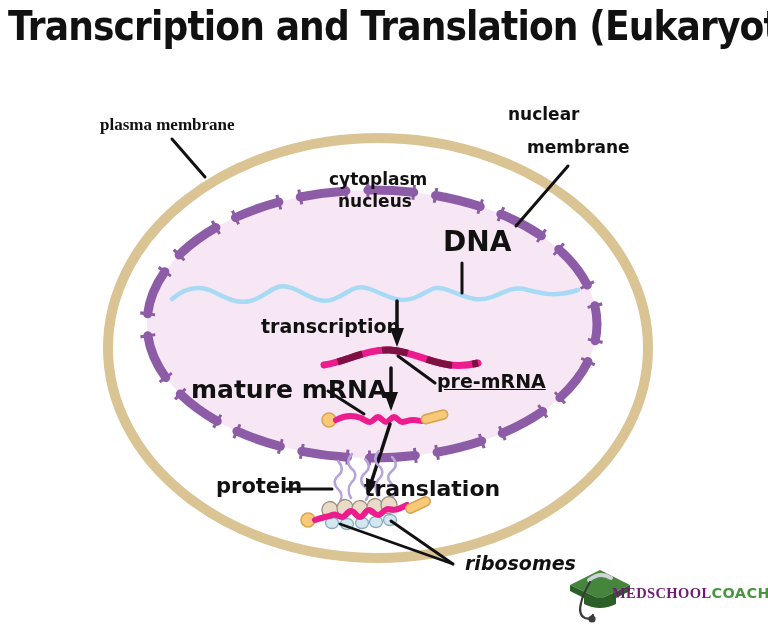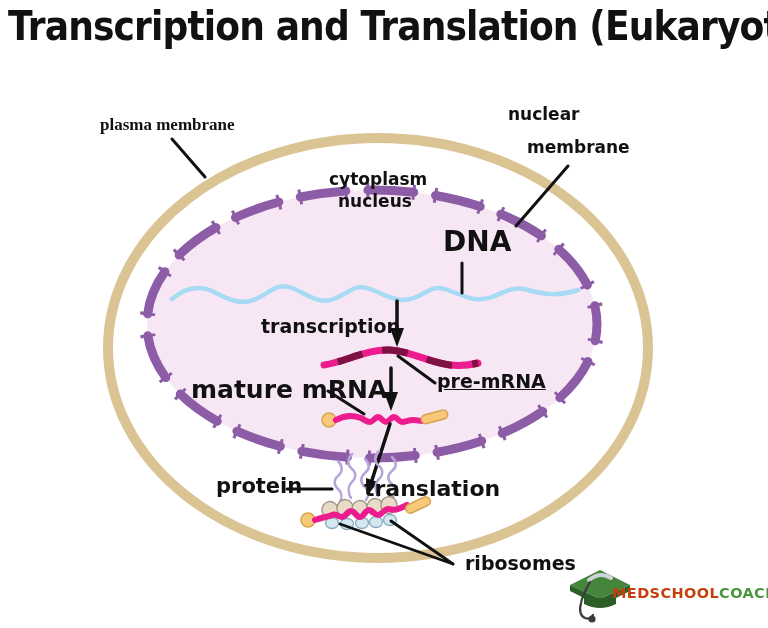--- a/index.html
+++ b/index.html
@@ -14,21 +14,21 @@
   }
   .lbl{
     position:absolute;color:#111;font-weight:bold;white-space:nowrap;
     font-size:17px;line-height:1.1;
   }
   .diagram-svg{position:absolute;left:0;top:0;}
   .logo-text{
     position:absolute;left:612px;top:585px;font-size:14.5px;font-weight:bold;
     letter-spacing:.4px;white-space:nowrap;
   }
-  .logo-text .dark{color:#c2410c;}
+  .logo-text .dark{color:#701a75;font-family:Liberation Serif, serif;}
   .logo-text .green{color:#4a9640;}
 </style>
 </head>
 <body>
 
 <div class="page-title">Transcription and Translation (Eukaryotes)</div>
 
 <svg class="diagram-svg" width="768" height="628" viewBox="0 0 768 628">
 
   <ellipse cx="378" cy="348" rx="270" ry="210" fill="none" stroke-width="10" stroke="#dbc494"></ellipse>
@@ -110,17 +110,17 @@
 <div class="lbl" style="left:329px;top:150px;margin-top:20px;">cytoplasm</div>
 <div class="lbl" style="left:508px;top:105px;">nuclear</div>
 <div class="lbl" style="left:527px;top:138px;">membrane</div>
 <div class="lbl" style="left:338px;top:192px;">nucleus</div>
 <div class="lbl" style="left:443px;top:227px;font-size:28px;">DNA</div>
 <div class="lbl" style="left:261px;top:316px;font-size:19px;">transcription</div>
 <div class="lbl" style="left:191px;top:376px;font-size:25px;">mature mRNA</div>
 <div class="lbl" style="left:437px;top:371px;font-size:19px;text-decoration:underline;">pre-mRNA</div>
 <div class="lbl" style="left:364px;top:462px;font-size:22px;margin-top:15px;">translation</div>
 <div class="lbl" style="left:216px;top:475px;font-size:21px;">protein</div>
-<div class="lbl" style="left:465px;top:553px;font-size:19px;">ribosomes</div>
+<div class="lbl" style="left:465px;top:553px;font-size:19px;font-style:italic;">ribosomes</div>
 
 <div class="logo-text">
   <span class="dark">MEDSCHOOL</span><span class="green">COACH</span>
 </div>
 
 </body></html>

